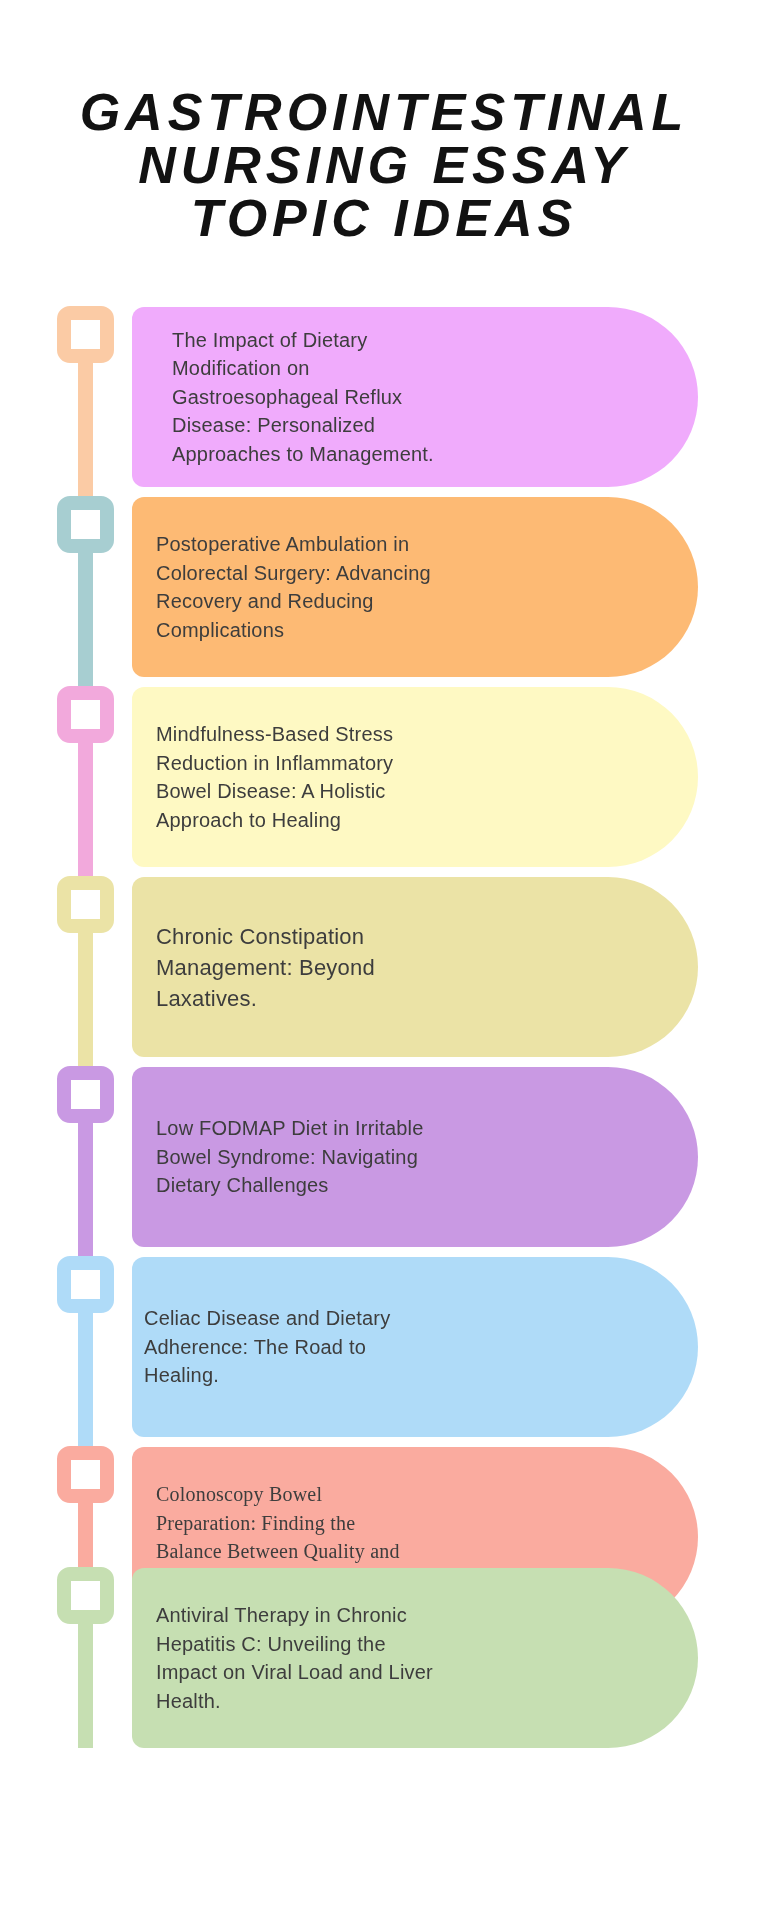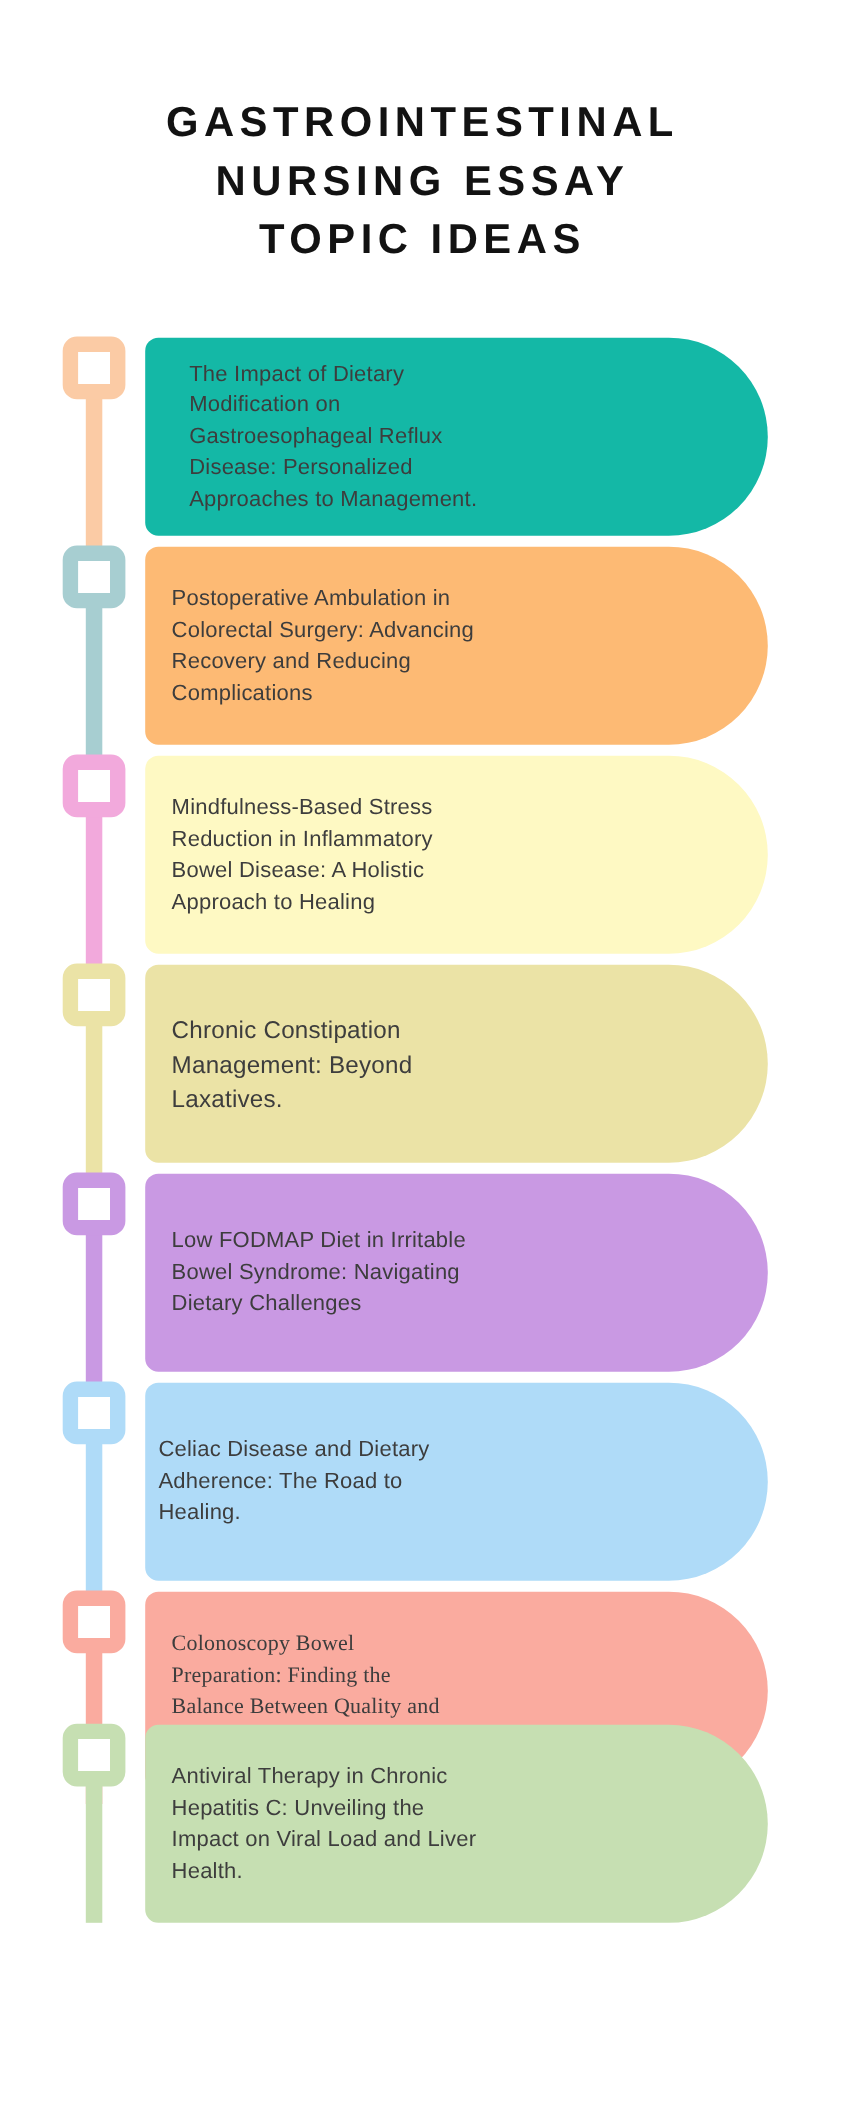--- a/index.html
+++ b/index.html
@@ -13,25 +13,26 @@
     font-family: "Liberation Sans", sans-serif;
   }
   .title {
     position: absolute;
     top: 86px;
     left: 0;
     right: 0;
     text-align: center;
     font-family: "Liberation Sans", sans-serif;
     font-weight: 900;
-    font-size: 38px;
+    font-size: 52px;
     line-height: 53px;
     letter-spacing: 5px;
     color: #121212;
     white-space: pre-line;
+    font-style: italic;
   }
   .row {
     position: absolute;
     left: 0;
     width: 768px;
     height: 190px;
   }
   .stem {
     position: absolute;
     left: 78px;
@@ -93,21 +94,21 @@
 
   <div class="title">GASTROINTESTINAL
 NURSING ESSAY
 TOPIC IDEAS</div>
 
   <div class="timeline">
 
     <div class="row" style="top:305px">
       <div class="stem" style="background-color: rgb(251, 203, 165);"></div>
       <div class="marker" style="border-color: rgb(251, 203, 165);"></div>
-      <div class="card" style="background-color: #14b8a6; padding-left: 40px;">
+      <div class="card" style="background-color: #f0abfc; padding-left: 40px;">
         <div class="card-text">The Impact of Dietary
 Modification on
 Gastroesophageal Reflux
 Disease: Personalized
 Approaches to Management.</div>
       </div>
     </div>
 
     <div class="row" style="top:495px">
       <div class="stem" style="background-color: rgb(167, 206, 209);"></div>

